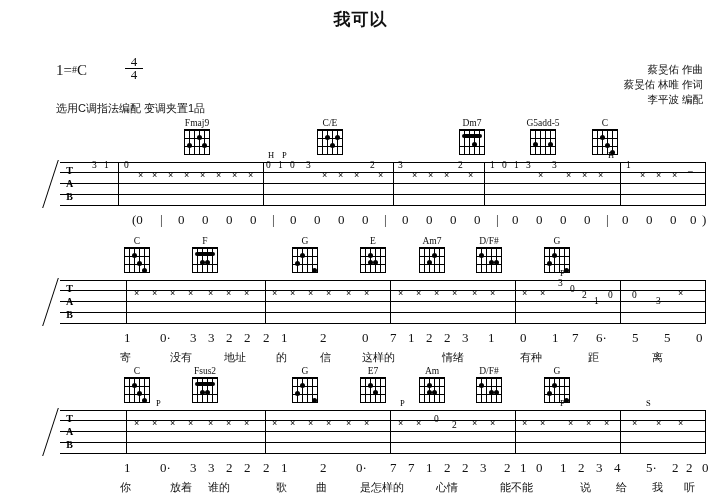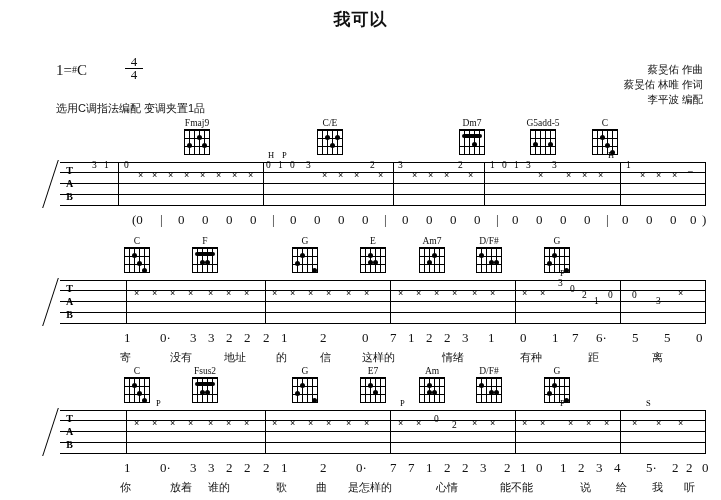--- a/index.html
+++ b/index.html
@@ -645,21 +645,21 @@
       <span style="left:626px;">2</span>
       <span style="left:642px;">0</span>
     </div>
 
     <div class="lyrics" style="top:114px;">
       <span style="left:60px;">你</span>
       <span style="left:110px;">放着</span>
       <span style="left:148px;">谁的</span>
       <span style="left:216px;">歌</span>
       <span style="left:256px;">曲</span>
-      <span style="left:288px;">是怎样的</span>
+      <span style="left:300px;">是怎样的</span>
       <span style="left:376px;">心情</span>
       <span style="left:440px;">能不能</span>
       <span style="left:520px;">说</span>
       <span style="left:556px;">给</span>
       <span style="left:592px;">我</span>
       <span style="left:624px;">听</span>
     </div>
   </div>
 
 </div>

